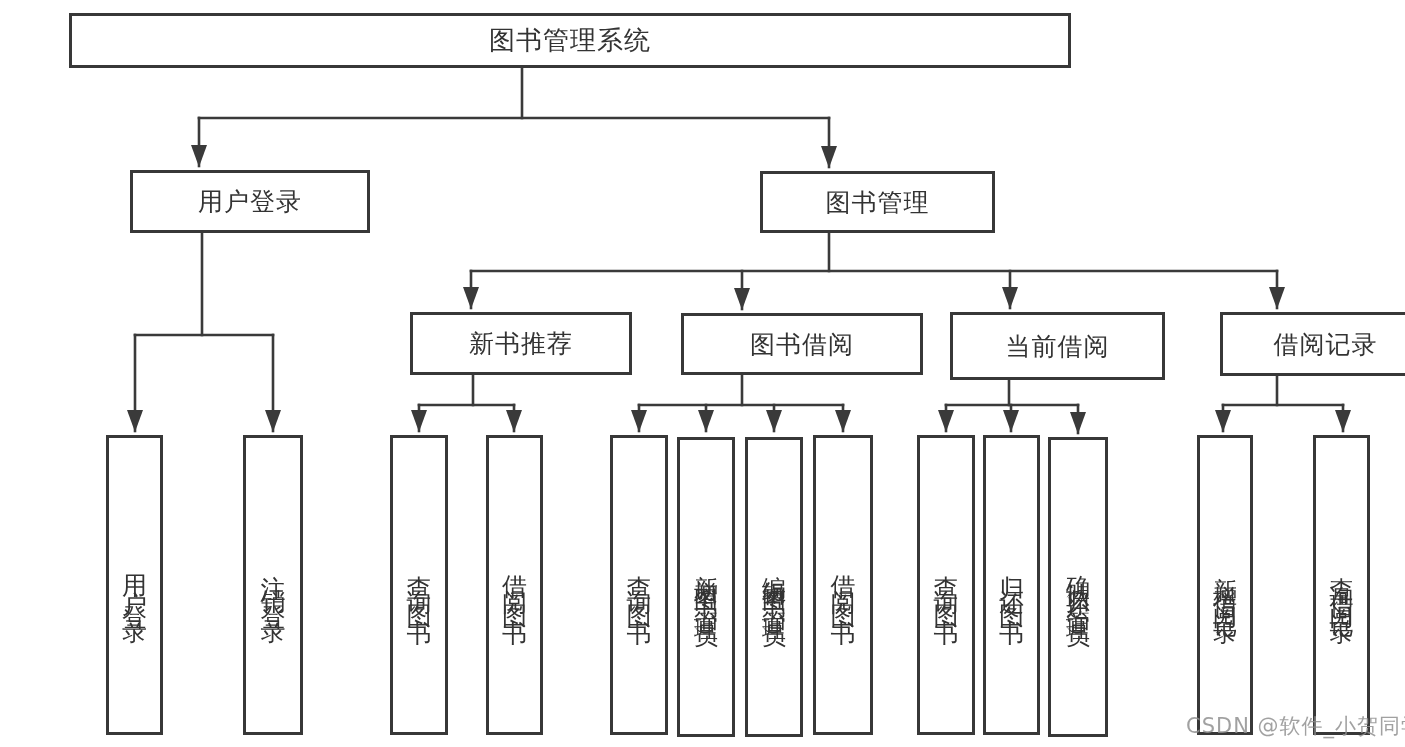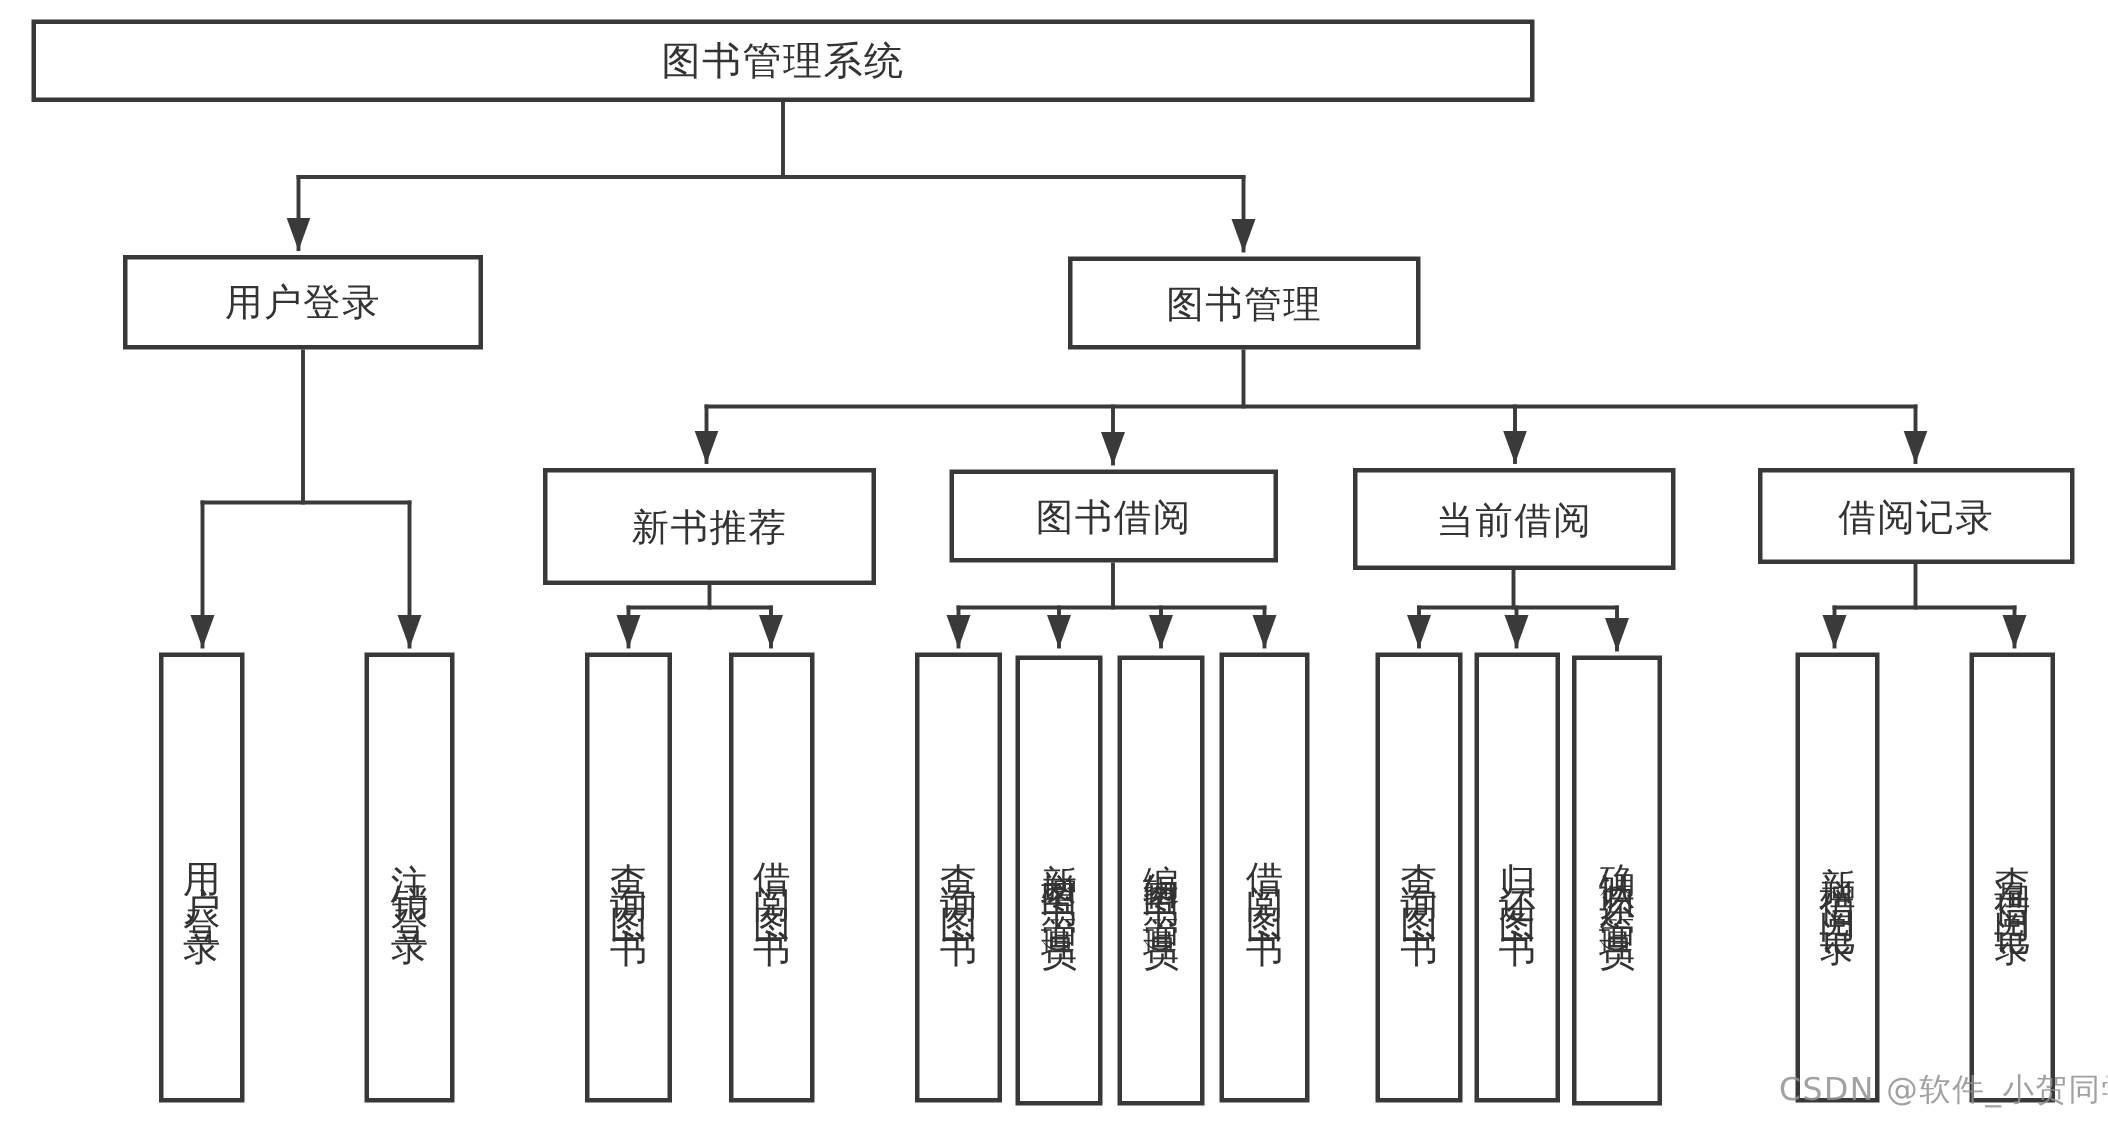--- a/index.html
+++ b/index.html
@@ -22,21 +22,21 @@
     border: 3px solid #383838;
     background: #ffffff;
     color: #333333;
     display: flex;
     align-items: center;
     justify-content: center;
     z-index: 2;
     text-align: center;
     white-space: nowrap;
   }
-  .h-node { font-size: 25px; letter-spacing: 1px; }
+  .h-node { font-size: 25px; letter-spacing: 1px; margin-left: 48px; }
   .root-node { font-size: 26px; }
   .leaf {
     writing-mode: vertical-rl;
     text-orientation: mixed;
     font-size: 25px;
     letter-spacing: 15px;
     white-space: normal;
     line-height: 1;
   }
   .leaf.mid { font-size: 24px; letter-spacing: 9px; }
@@ -105,22 +105,22 @@
       <line x1="1223" y1="405" x2="1223" y2="431" marker-end="url(#ah)"></line>
       <line x1="1343" y1="405" x2="1343" y2="431" marker-end="url(#ah)"></line>
     </g>
   </svg>
 
   <div class="box h-node root-node" style="left:21px; top:13px; width:1002px; height:55px;">图书管理系统</div>
 
   <div class="box h-node" style="left:82px; top:170px; width:240px; height:63px;">用户登录</div>
   <div class="box h-node" style="left:712px; top:171px; width:235px; height:62px;">图书管理</div>
 
-  <div class="box h-node" style="left:362px; top:312px; width:222px; height:78px;">新书推荐</div>
-  <div class="box h-node" style="left:633px; top:313px; width:219px; height:62px;">图书借阅</div>
+  <div class="box h-node" style="left:362px; top:312px; width:222px; height:63px;">新书推荐</div>
+  <div class="box h-node" style="left:633px; top:313px; width:242px; height:62px;">图书借阅</div>
   <div class="box h-node" style="left:902px; top:312px; width:215px; height:68px;">当前借阅</div>
   <div class="box h-node" style="left:1172px; top:312px; width:211px; height:64px;">借阅记录</div>
 
   <div class="box leaf" style="left:106px; top:435px; width:57px; height:300px;">用户登录</div>
   <div class="box leaf" style="left:243px; top:435px; width:60px; height:300px;">注销登录</div>
 
   <div class="box leaf" style="left:390px; top:435px; width:58px; height:300px;">查询图书</div>
   <div class="box leaf" style="left:486px; top:435px; width:57px; height:300px;">借阅图书</div>
 
   <div class="box leaf" style="left:610px; top:435px; width:58px; height:300px;">查询图书</div>

